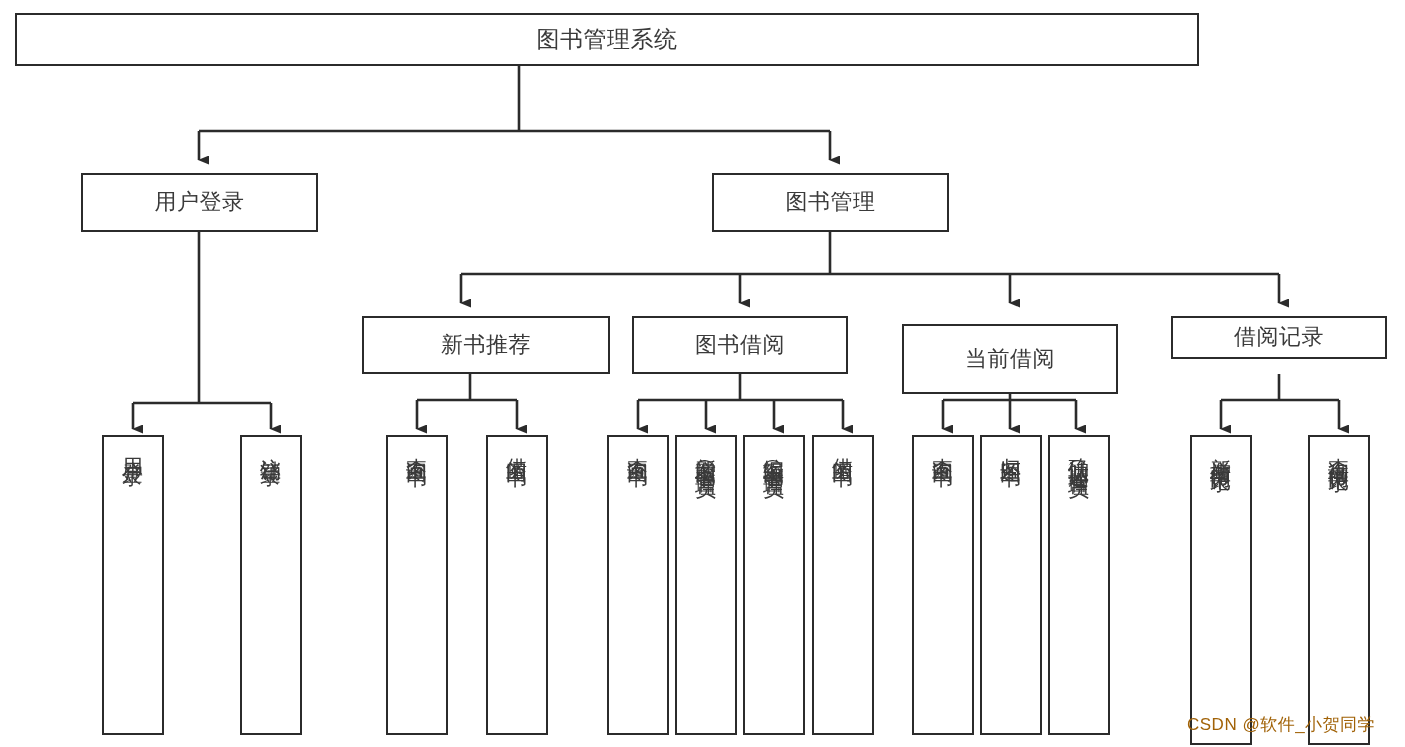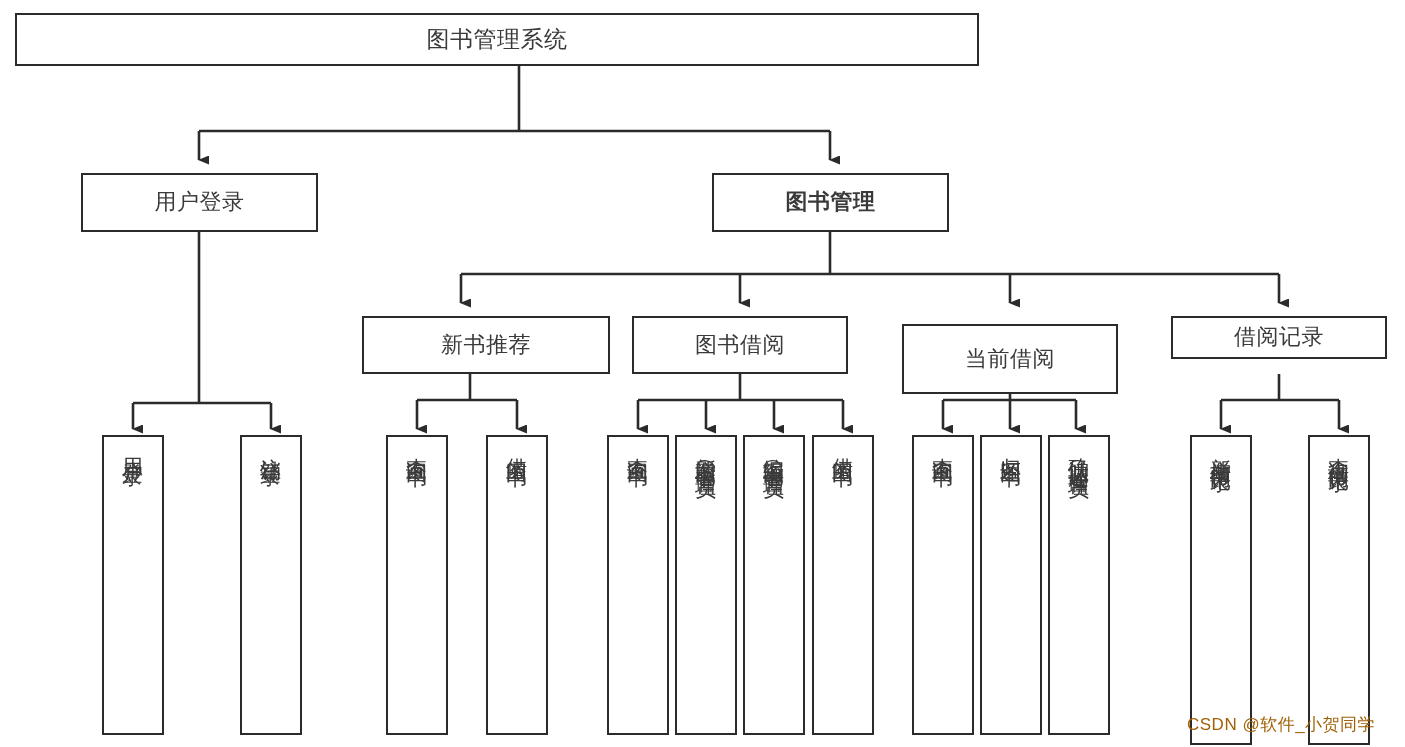--- a/index.html
+++ b/index.html
@@ -122,28 +122,28 @@
       <path d="M1010,400 L1010,429" marker-end="url(#arrowhead)"></path>
       <path d="M1076,400 L1076,429" marker-end="url(#arrowhead)"></path>
 
       <path d="M1279,374 L1279,400"></path>
       <path d="M1221,400 L1339,400"></path>
       <path d="M1221,400 L1221,429" marker-end="url(#arrowhead)"></path>
       <path d="M1339,400 L1339,429" marker-end="url(#arrowhead)"></path>
     </g>
   </svg>
 
-  <div class="node horiz root" style="left:15px; top:13px; width:964px; height:53px;">
+  <div class="node horiz root" style="left:15px; top:13px; width:1184px; height:53px;">
     <span class="node-label">图书管理系统</span>
   </div>
 
   <div class="node horiz" style="left:81px; top:173px; width:237px; height:59px;">
     <span class="node-label">用户登录</span>
   </div>
-  <div class="node horiz" style="left:712px; top:173px; width:237px; height:59px;font-weight:bold;">
+  <div class="node horiz" style="left:712px; top:173px; width:237px; height:59px;">
     <span class="node-label">图书管理</span>
   </div>
 
   <div class="node horiz" style="left:362px; top:316px; width:248px; height:58px;">
     <span class="node-label">新书推荐</span>
   </div>
   <div class="node horiz" style="left:632px; top:316px; width:216px; height:58px;justify-content:center;">
     <span class="node-label">图书借阅</span>
   </div>
   <div class="node horiz" style="left:902px; top:324px; width:216px; height:70px;">

